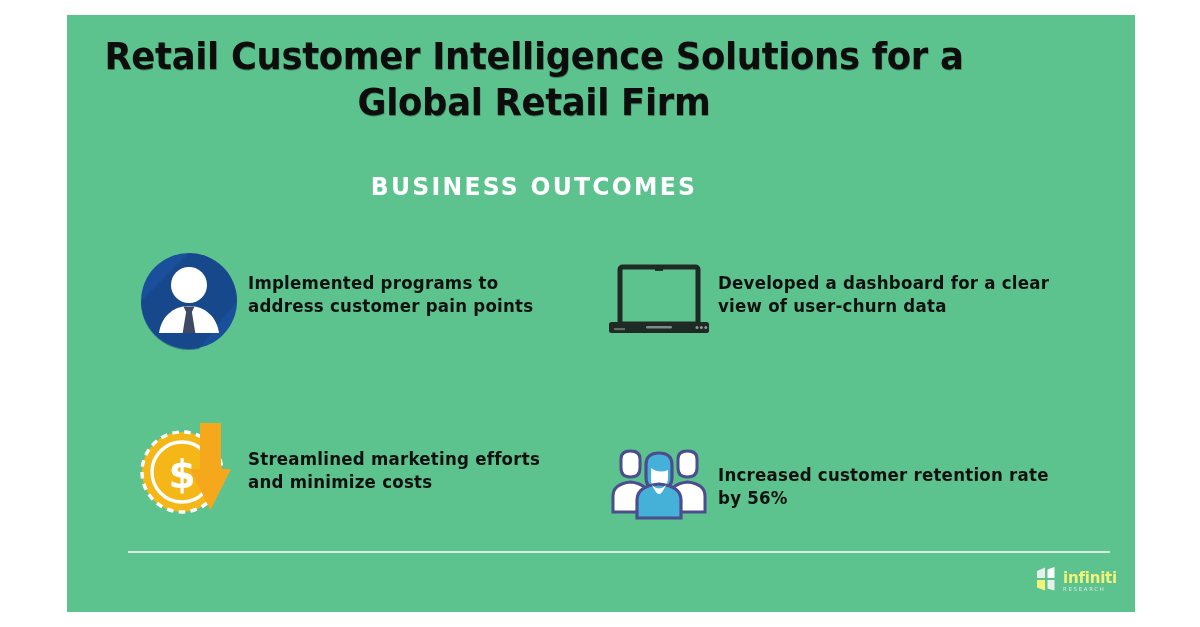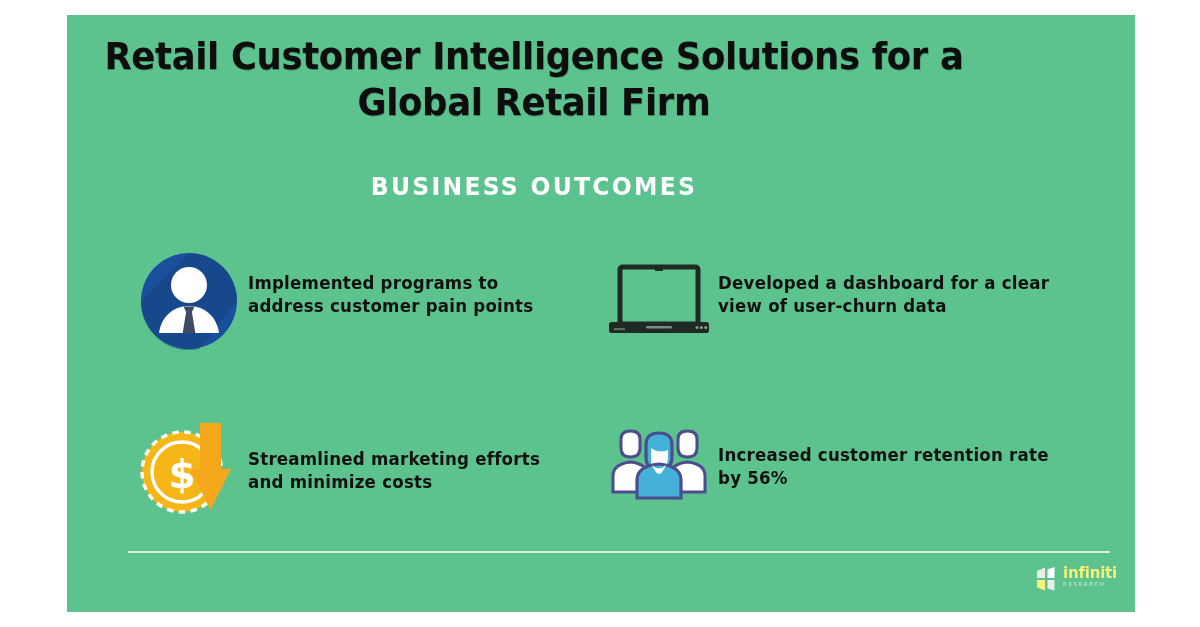--- a/index.html
+++ b/index.html
@@ -73,21 +73,21 @@
   }
 
   .cell {
     position: absolute;
     display: flex;
     align-items: flex-start;
   }
   .cell-0 { left: 63px;  top: 8px;   width: 460px; }
   .cell-1 { left: 533px; top: 8px;   width: 470px; }
   .cell-2 { left: 63px;  top: 180px; width: 460px; }
-  .cell-3 { left: 533px; top: 176px; width: 470px; }
+  .cell-3 { left: 533px; top: 196px; width: 470px; }
 
   .icon-wrap {
     flex: 0 0 auto;
     width: 118px;
     height: 110px;
     display: flex;
     align-items: center;
     justify-content: center;
   }
   .cell-2 .icon-wrap, .cell-3 .icon-wrap { height: 100px; }
@@ -116,21 +116,21 @@
     background: #e9f6ef;
     opacity: 0.85;
   }
 
   
   .logo {
     position: absolute;
     left: 1036px;
     top: 566px;
     display: flex;
-    align-items: flex-start;
+    align-items: flex-end;
     gap: 5px;
   }
   .logo-words { line-height: 1; }
   .logo-name {
     display: block;
     color: #f3f37a;
     font-family: "DejaVu Sans", sans-serif;
     font-weight: bold;
     font-size: 15px;
     letter-spacing: -0.2px;

